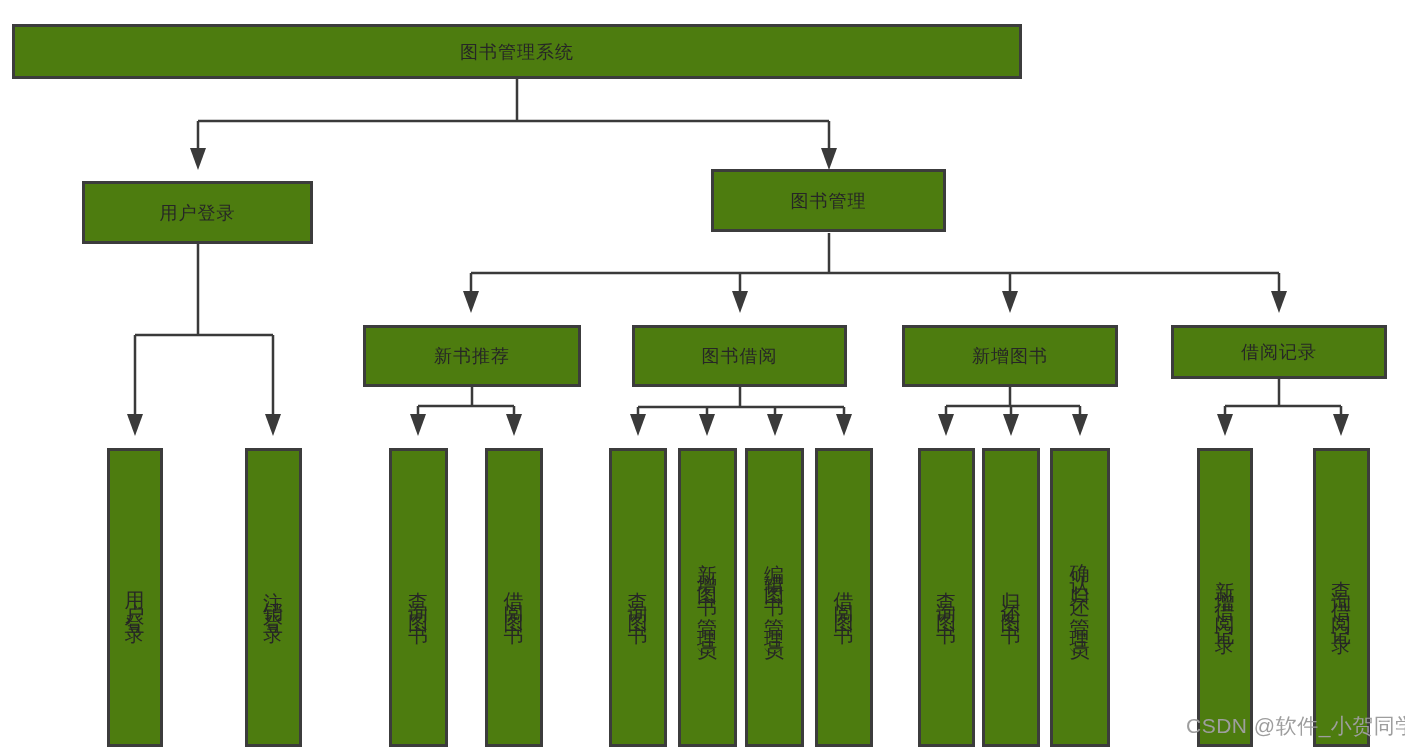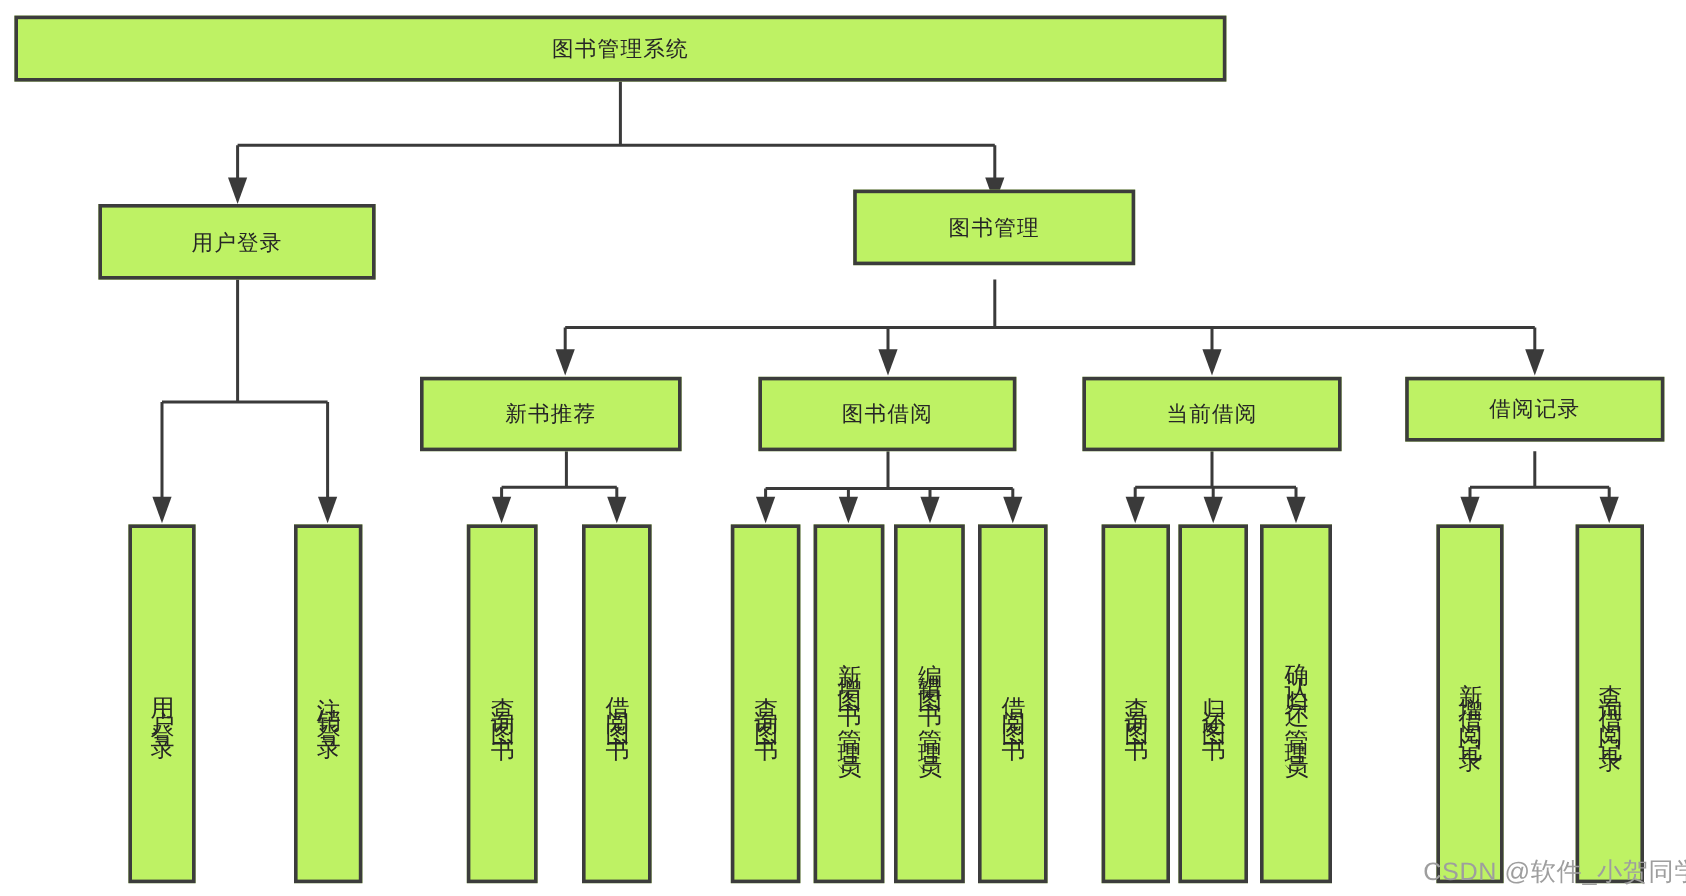--- a/index.html
+++ b/index.html
@@ -4,23 +4,23 @@
 <style>
   html,body{margin:0;padding:0;background:#ffffff;}
   #canvas{
     position:relative;width:1405px;height:747px;background:#ffffff;overflow:hidden;
     font-family:"Liberation Sans", sans-serif;color:#262626;
   }
   #wires{position:absolute;left:0;top:0;width:1405px;height:747px;z-index:1;}
   .cline{stroke:#3a3a3a;stroke-width:2.5;fill:none;}
   .arrow{fill:#3a3a3a;stroke:none;}
   .node{
-    position:absolute;box-sizing:border-box;background:#bef264;border:3px solid #3c3c3c;
+    position:absolute;box-sizing:border-box;background:#4d7c0f;border:3px solid #3c3c3c;
     display:flex;align-items:center;justify-content:center;z-index:2;
-    font-size:18px;letter-spacing:1px;white-space:nowrap;
+    font-size:18px;letter-spacing:1px;white-space:nowrap;margin-top:11px;
   }
   .leaf{
     writing-mode:vertical-rl;text-orientation:mixed;
     font-size:20px;letter-spacing:11px;line-height:1;white-space:normal;
   }
   #watermark{
     position:absolute;left:1186px;top:712px;z-index:3;
     font-size:21px;letter-spacing:0.5px;color:#9e9e9e;white-space:nowrap;
   }
 </style>
@@ -56,23 +56,23 @@
     <polygon class="arrow" points="1072,414 1088,414 1080,436"></polygon>
     <polygon class="arrow" points="1217,414 1233,414 1225,436"></polygon>
     <polygon class="arrow" points="1333,414 1349,414 1341,436"></polygon>
   </svg>
 
   <div class="node" style="left:12px;top:13px;width:1010px;height:55px;">图书管理系统</div>
 
   <div class="node" style="left:82px;top:170px;width:231px;height:63px;">用户登录</div>
   <div class="node" style="left:711px;top:158px;width:235px;height:63px;">图书管理</div>
 
-  <div class="node" style="left:350px;top:314px;width:218px;height:62px;">新书推荐</div>
+  <div class="node" style="left:363px;top:314px;width:218px;height:62px;">新书推荐</div>
   <div class="node" style="left:632px;top:314px;width:215px;height:62px;">图书借阅</div>
-  <div class="node" style="left:902px;top:314px;width:216px;height:62px;">当前借阅</div>
+  <div class="node" style="left:902px;top:314px;width:216px;height:62px;">新增图书</div>
   <div class="node" style="left:1171px;top:314px;width:216px;height:54px;">借阅记录</div>
 
   <div class="node leaf" style="left:107px;top:437px;width:56px;height:299px;">用户登录</div>
   <div class="node leaf" style="left:245px;top:437px;width:57px;height:299px;">注销登录</div>
 
   <div class="node leaf" style="left:389px;top:437px;width:59px;height:299px;">查询图书</div>
   <div class="node leaf" style="left:485px;top:437px;width:58px;height:299px;">借阅图书</div>
 
   <div class="node leaf" style="left:609px;top:437px;width:58px;height:299px;">查询图书</div>
   <div class="node leaf" style="left:678px;top:437px;width:59px;height:299px;">新增图书（管理员）</div>

